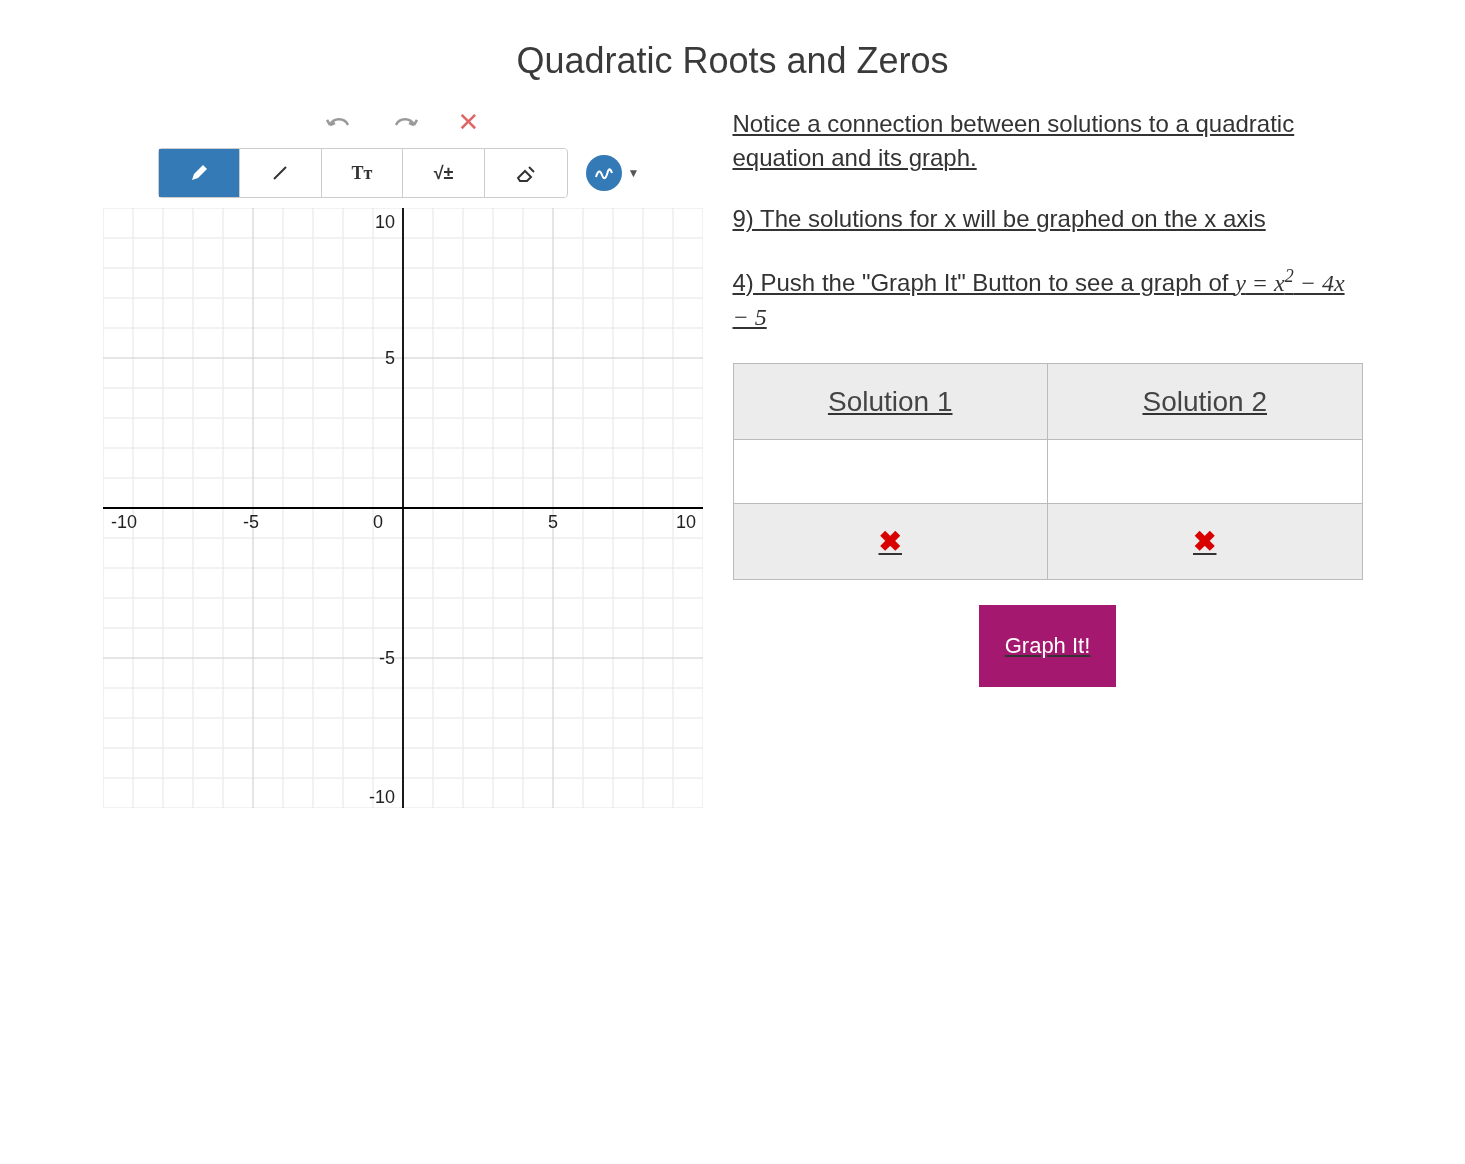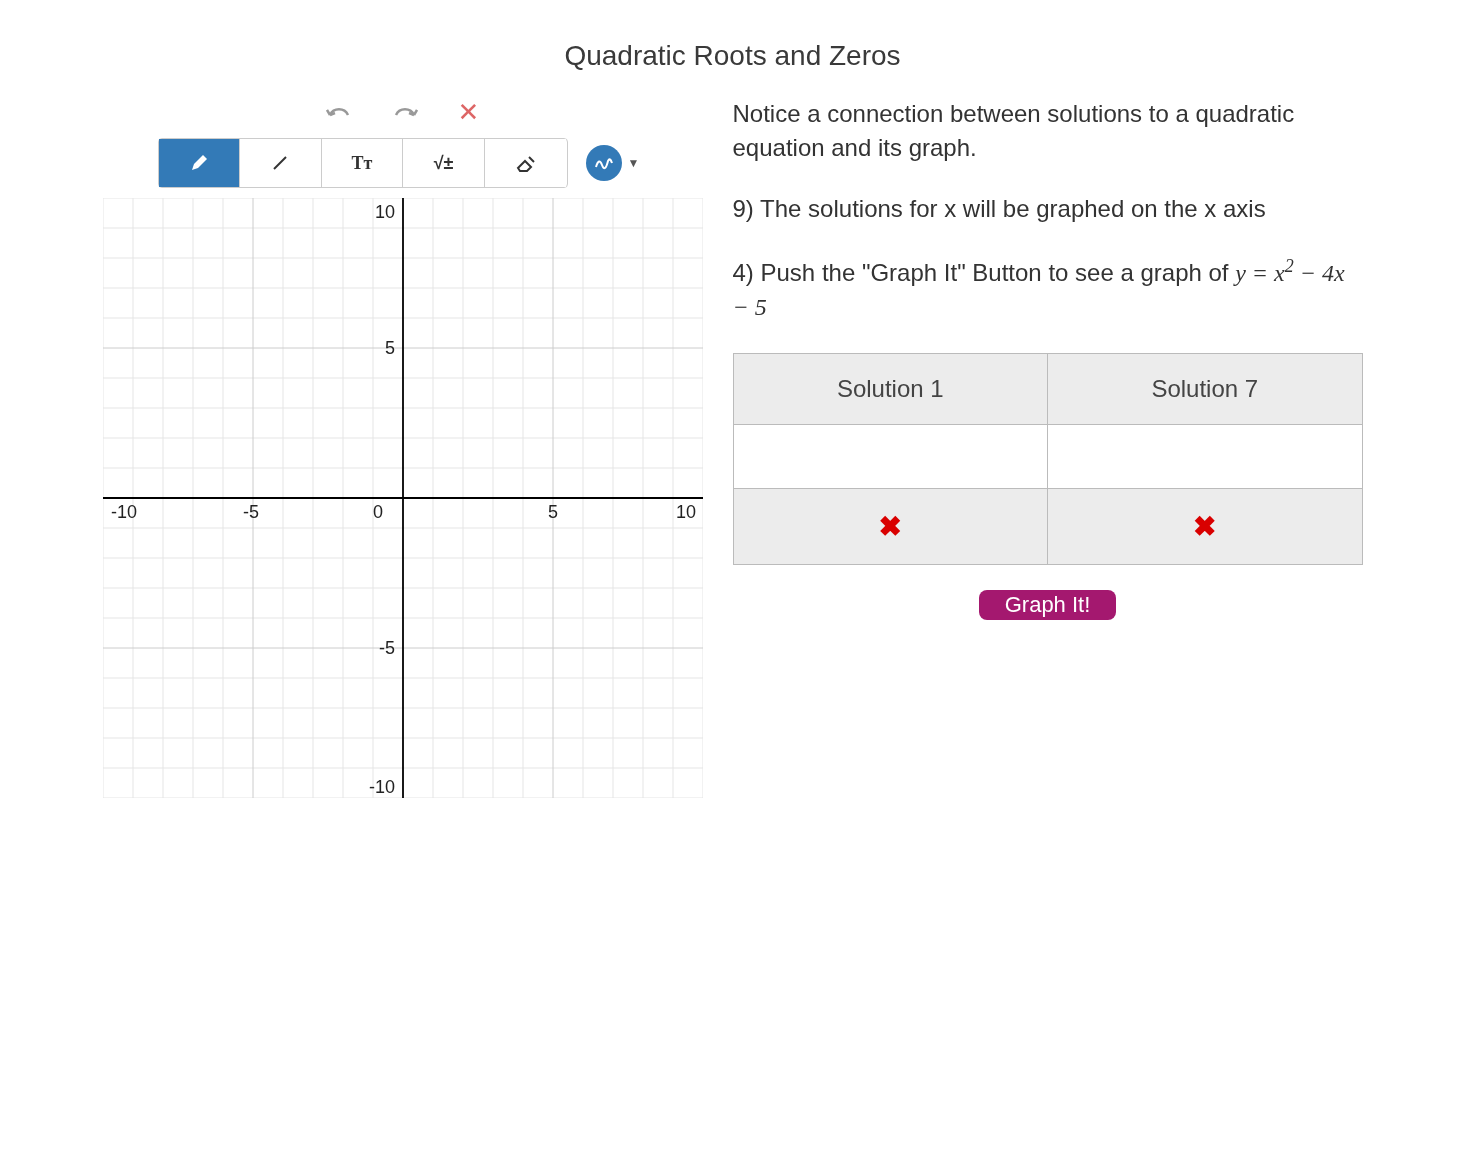--- a/index.html
+++ b/index.html
@@ -5,40 +5,41 @@
   * { box-sizing: border-box; }
   body {
     margin: 0;
     font-family: Arial, Helvetica, sans-serif;
     background: #fff;
     color: #333;
     padding: 10px;
   }
   .title {
     text-align: center;
-    font-size: 28px;
+    font-size: 36px;
     color: #3a3a3a;
     margin: 30px 0 25px;
     font-weight: 400;
   }
   .container {
     display: flex;
     gap: 30px;
     max-width: 1260px;
     margin: 0 auto;
     align-items: flex-start;
   }
   .left-panel {
     flex: 0 0 600px;
   }
   .right-panel {
     flex: 1;
     font-size: 24px;
     color: #333;
     line-height: 1.4;
+    text-decoration: underline;
   }
   .top-icons {
     display: flex;
     justify-content: center;
     gap: 40px;
     margin-bottom: 10px;
     align-items: center;
   }
   .toolbar {
     display: flex;
@@ -95,21 +96,21 @@
   .eq sup { font-size: 0.75em; vertical-align: super; }
   .sol-table {
     border-collapse: collapse;
     width: 100%;
     margin-top: 5px;
   }
   .sol-table th, .sol-table td {
     border: 1px solid #bbb;
     padding: 18px 10px;
     text-align: center;
-    font-size: 24px;
+    font-size: 28px;
   }
   .sol-table th {
     background: #ececec;
     font-weight: 400;
     color: #444;
   }
   .sol-table tr.input-row td {
     background: #fff;
     height: 64px;
   }
@@ -118,23 +119,23 @@
     color: #d90000;
     font-size: 28px;
     font-weight: bold;
   }
   .graph-it-btn {
     display: block;
     margin: 25px auto 0;
     background: #a4186f;
     color: #fff;
     border: none;
-    padding: 2px 26px;
+    padding: 28px 26px;
     font-size: 22px;
-    border-radius: 8px;
+    border-radius: 0;
     cursor: pointer;
   }
   .axis-label {
     font-family: Arial, sans-serif;
     font-size: 18px;
     fill: #222;
   }
 </style>
 </head>
 <body>
@@ -271,21 +272,21 @@
 
     <p>
       <span>4) Push the "Graph It" Button to see a graph of </span>
       <span class="eq"><span>y</span> = <span>x</span><sup>2</sup> − 4<span>x</span> − 5</span>
     </p>
 
     <table class="sol-table">
       <tbody>
           <tr>
         <th>Solution 1</th>
-        <th>Solution 7</th>
+        <th>Solution 2</th>
       </tr>
       <tr class="input-row">
         <td></td>
         <td></td>
       </tr>
       <tr class="mark-row">
         <td>✖</td>
         <td>✖</td>
       </tr>
     </tbody>

